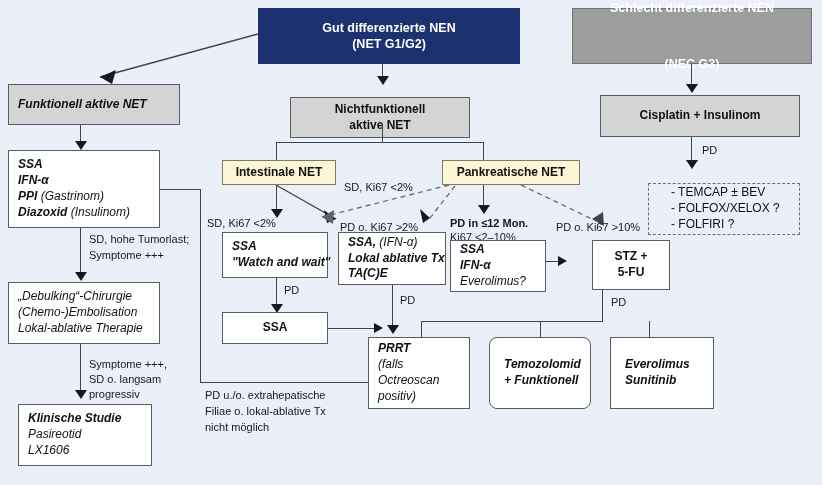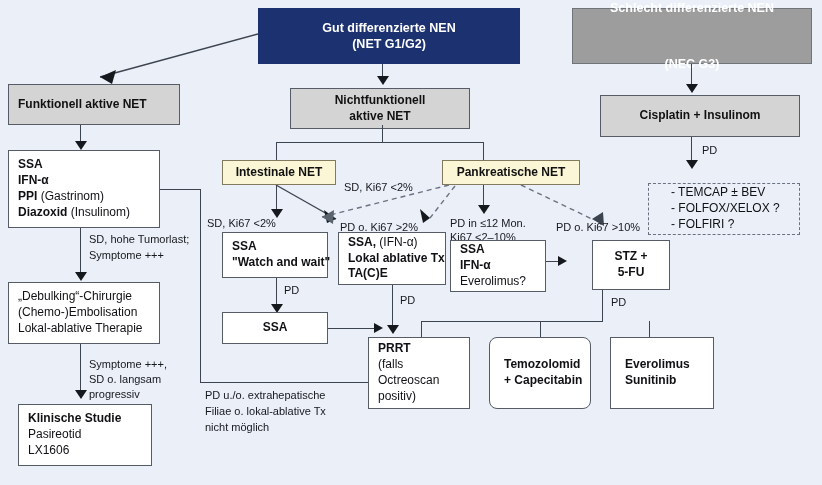--- a/index.html
+++ b/index.html
@@ -17,21 +17,21 @@
     border:1px solid #555c66;
     display:flex;
     flex-direction:column;
     justify-content:center;
     background:#ffffff;
     font-size:12px;
     line-height:1.32;
     color:#101114;
   }
   .box.center{align-items:center;text-align:center;}
-  .box.left{align-items:flex-start;text-align:left;padding-left:9px;padding-right:6px;}
+  .box.left{align-items:flex-start;text-align:left;padding-left:9px;padding-right:6px;font-style:italic;}
   .box .ln{white-space:nowrap;}
   .b{font-weight:bold;}
 
   .hdr-blue{
     background:#1c3170;color:#ffffff;font-weight:bold;font-size:12.5px;
     border:1px solid #1c3170;
   }
   .hdr-grey{
     background:#9d9d9d;color:#ffffff;font-weight:bold;font-size:12.5px;
     border:1px solid #6f7479;
@@ -101,21 +101,21 @@
   <div class="ln-v" style="left:382px;top:64px;height:14px;"></div>
   <div class="arw arw-d" style="left:377px;top:76px;"></div>
 
   <div class="ln-v" style="left:691px;top:64px;height:22px;"></div>
   <div class="arw arw-d" style="left:686px;top:84px;"></div>
 
   <div class="box left grey" style="left:8px;top:84px;width:172px;height:41px;">
     <div class="ln">Funktionell aktive NET</div>
   </div>
 
-  <div class="box center grey" style="left:290px;top:88px;width:180px;height:41px;">
+  <div class="box center grey" style="left:290px;top:97px;width:180px;height:41px;">
     <div class="ln">Nichtfunktionell</div>
     <div class="ln">aktive NET</div>
   </div>
 
   <div class="box center grey" style="left:600px;top:95px;width:200px;height:42px;">
     <div class="ln">Cisplatin + Insulinom</div>
   </div>
 
   <div class="ln-v" style="left:80px;top:125px;height:18px;"></div>
   <div class="arw arw-d" style="left:75px;top:141px;"></div>
@@ -164,21 +164,21 @@
 
   <div class="ln-v" style="left:276px;top:185px;height:26px;"></div>
   <div class="arw arw-d" style="left:271px;top:209px;"></div>
 
   <div class="lbl" style="left:207px;top:216px;">SD, Ki67 &lt;2%</div>
   <div class="lbl" style="left:340px;top:220px;">PD o. Ki67 &gt;2%</div>
   <div class="lbl" style="left:556px;top:220px;">PD o. Ki67 &gt;10%</div>
 
   <div class="ln-v" style="left:483px;top:185px;height:22px;"></div>
   <div class="arw arw-d" style="left:478px;top:205px;"></div>
-  <div class="lbl" style="left:450px;top:216px;">PD in ≤12 Mon.</div>
+  <div class="lbl" style="left:450px;top:216px;font-weight:bold;">PD in ≤12 Mon.</div>
   <div class="lbl" style="left:450px;top:230px;">Ki67 &lt;2–10%</div>
 
   <div class="box left" style="left:222px;top:232px;width:106px;height:46px;">
     <div class="ln"><span class="b">SSA</span></div>
     <div class="ln"><span class="b">"Watch and wait"</span></div>
   </div>
 
   <div class="box left" style="left:338px;top:232px;width:108px;height:53px;">
     <div class="ln"><span class="b">SSA,</span><span> (IFN-α)</span></div>
     <div class="ln"><span class="b">Lokal ablative Tx</span></div>
@@ -223,21 +223,21 @@
 
   <div class="box left" style="left:368px;top:337px;width:102px;height:72px;">
     <div class="ln"><span class="b">PRRT</span></div>
     <div class="ln">(falls</div>
     <div class="ln">Octreoscan</div>
     <div class="ln">positiv)</div>
   </div>
 
   <div class="box left" style="left:489px;top:337px;width:102px;height:72px;padding-left:14px;border-radius:8px;">
     <div class="ln"><span class="b">Temozolomid</span></div>
-    <div class="ln"><span class="b">+ Capecitabin</span></div>
+    <div class="ln"><span class="b">+ Funktionell</span></div>
   </div>
 
   <div class="box left" style="left:610px;top:337px;width:104px;height:72px;padding-left:14px;">
     <div class="ln"><span class="b">Everolimus</span></div>
     <div class="ln"><span class="b">Sunitinib</span></div>
   </div>
 
   <div class="box left" style="left:8px;top:282px;width:152px;height:62px;">
     <div class="ln">„Debulking“-Chirurgie</div>
     <div class="ln">(Chemo-)Embolisation</div>

